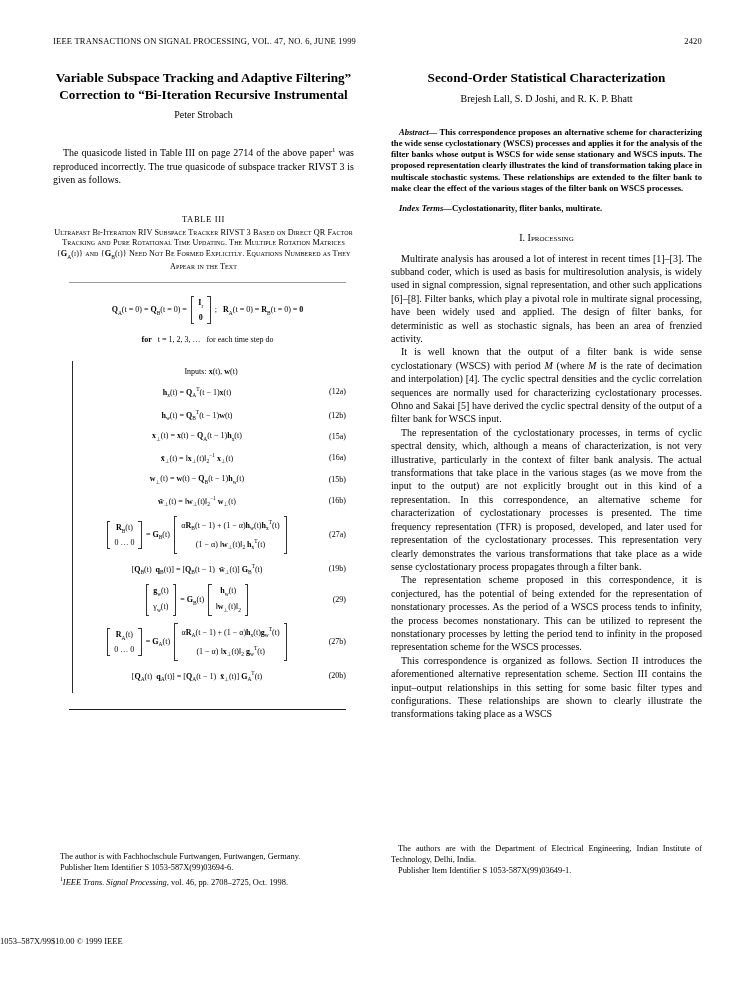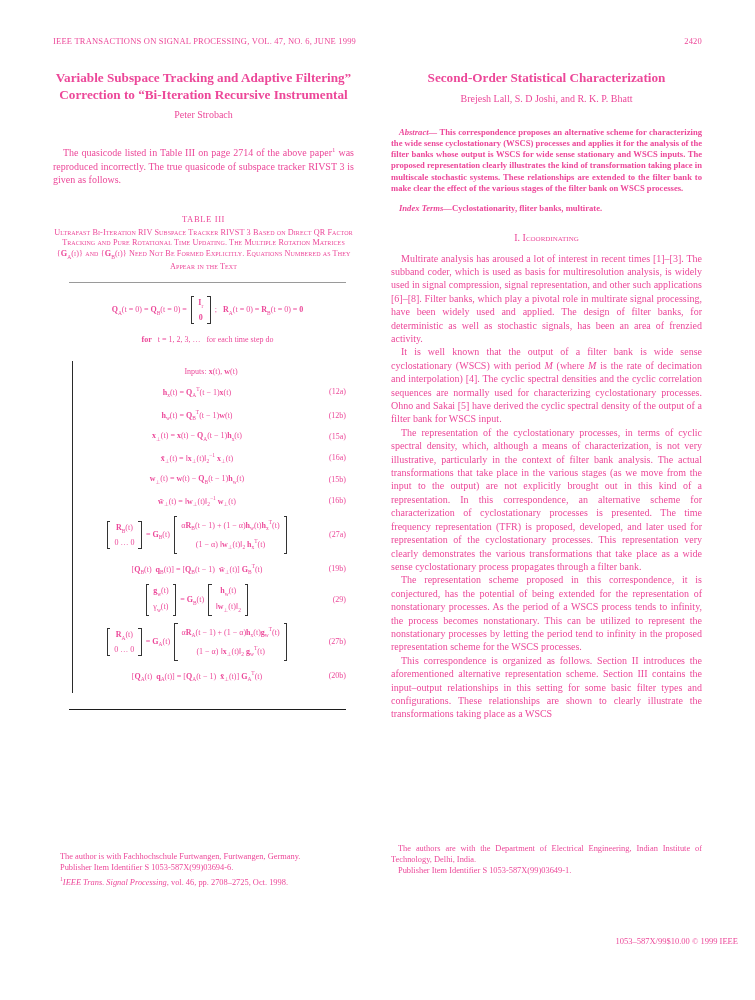--- a/index.html
+++ b/index.html
@@ -1,18 +1,18 @@
 <!DOCTYPE html>
 <html><head>
 <meta charset="utf-8">
 <style>
   html,body { margin:0; padding:0; background:#e8e8e8; }
   .page {
     position:relative; width:755px; height:1000px; margin:0 auto;
-    background:#ffffff; color:#ec4899;
+    background:#ffffff; color:#000000;
     font-family:"Liberation Serif", serif;
     overflow:hidden;
   }
   
   .hdr {
     position:absolute; top:36px; left:53px; right:53px;
     display:flex; justify-content:space-between;
     font-size:8.5px; letter-spacing:0.2px;
   }
   
@@ -54,21 +54,21 @@
   .abstract { margin-top:23px; font-size:8.6px; font-weight:bold; line-height:11.3px; text-align:justify; text-indent:8px; }
   .iterms { margin-top:9px; font-size:8.6px; font-weight:bold; line-height:11.3px; text-indent:8px; }
   .sechead { margin-top:17px; text-align:center; font-size:10px; }
   .sc { font-variant:small-caps; }
   .paras { margin-top:9px; }
   
   .fnL { position:absolute; top:852px; left:53px; width:301px; font-size:8.4px; line-height:10.8px; text-align:justify; }
   .fnR { position:absolute; top:844px; left:391px; width:311px; font-size:8.4px; line-height:10.8px; text-align:justify; }
   .fn p { margin:0; text-indent:7px; }
   
-  .ftr { position:absolute; top:936px; left:0; width:738px; text-align:right; font-size:8.5px; }
+  .ftr { position:absolute; top:936px; left:0; width:738px; text-align:left; font-size:8.5px; }
 </style>
 </head>
 <body>
 
 <div class="page">
 
   <div class="hdr">
     <span>IEEE TRANSACTIONS ON SIGNAL PROCESSING, VOL. 47, NO. 6, JUNE 1999</span>
     <span>2420</span>
   </div>
@@ -192,21 +192,21 @@
 
   <div class="colR">
     <div class="atitle">
       <div>Second-Order Statistical Characterization</div>
     </div>
     <div class="authors">Brejesh Lall, S. D Joshi, and R. K. P. Bhatt</div>
 
     <div class="abstract"><i>Abstract—</i> This correspondence proposes an alternative scheme for characterizing the wide sense cyclostationary (WSCS) processes and applies it for the analysis of the filter banks whose output is WSCS for wide sense stationary and WSCS inputs. The proposed representation clearly illustrates the kind of transformation taking place in multiscale stochastic systems. These relationships are extended to the filter bank to make clear the effect of the various stages of the filter bank on WSCS processes.</div>
     <div class="iterms"><i>Index Terms—</i>Cyclostationarity, fliter banks, multirate.</div>
 
-    <div class="sechead">I. I<span class="sc">coordinating</span></div>
+    <div class="sechead">I. I<span class="sc">processing</span></div>
 
     <div class="bodytxt paras">
       <p class="indent" style="margin:0">Multirate analysis has aroused a lot of interest in recent times [1]–[3]. The subband coder, which is used as basis for multiresolution analysis, is widely used in signal compression, signal representation, and other such applications [6]–[8]. Filter banks, which play a pivotal role in multirate signal processing, have been widely used and applied. The design of filter banks, for deterministic as well as stochastic signals, has been an area of frenzied activity.</p>
       <p class="indent" style="margin:0">It is well known that the output of a filter bank is wide sense cyclostationary (WSCS) with period <i>M</i> (where <i>M</i> is the rate of decimation and interpolation) [4]. The cyclic spectral densities and the cyclic correlation sequences are normally used for characterizing cyclostationary processes. Ohno and Sakai [5] have derived the cyclic spectral density of the output of a filter bank for WSCS input.</p>
       <p class="indent" style="margin:0">The representation of the cyclostationary processes, in terms of cyclic spectral density, which, although a means of characterization, is not very illustrative, particularly in the context of filter bank analysis. The actual transformations that take place in the various stages (as we move from the input to the output) are not explicitly brought out in this kind of a representation. In this correspondence, an alternative scheme for characterization of cyclostationary processes is presented. The time frequency representation (TFR) is proposed, developed, and later used for representation of the cyclostationary processes. This representation very clearly demonstrates the various transformations that take place as a wide sense cyclostationary process propagates through a filter bank.</p>
       <p class="indent" style="margin:0">The representation scheme proposed in this correspondence, it is conjectured, has the potential of being extended for the representation of nonstationary processes. As the period of a WSCS process tends to infinity, the process becomes nonstationary. This can be utilized to represent the nonstationary processes by letting the period tend to infinity in the proposed representation scheme for the WSCS processes.</p>
       <p class="indent" style="margin:0">This correspondence is organized as follows. Section II introduces the aforementioned alternative representation scheme. Section III contains the input–output relationships in this setting for some basic filter types and configurations. These relationships are shown to clearly illustrate the transformations taking place as a WSCS</p>
     </div>
   </div>
 

